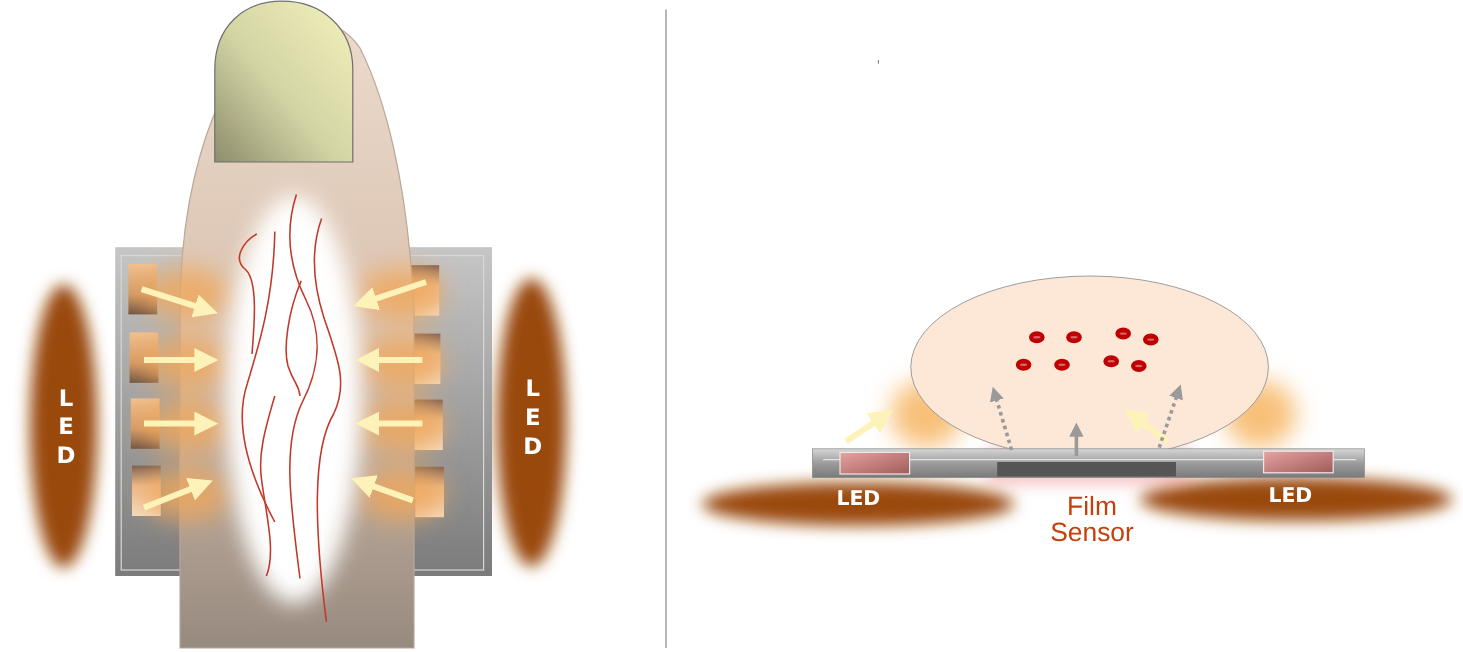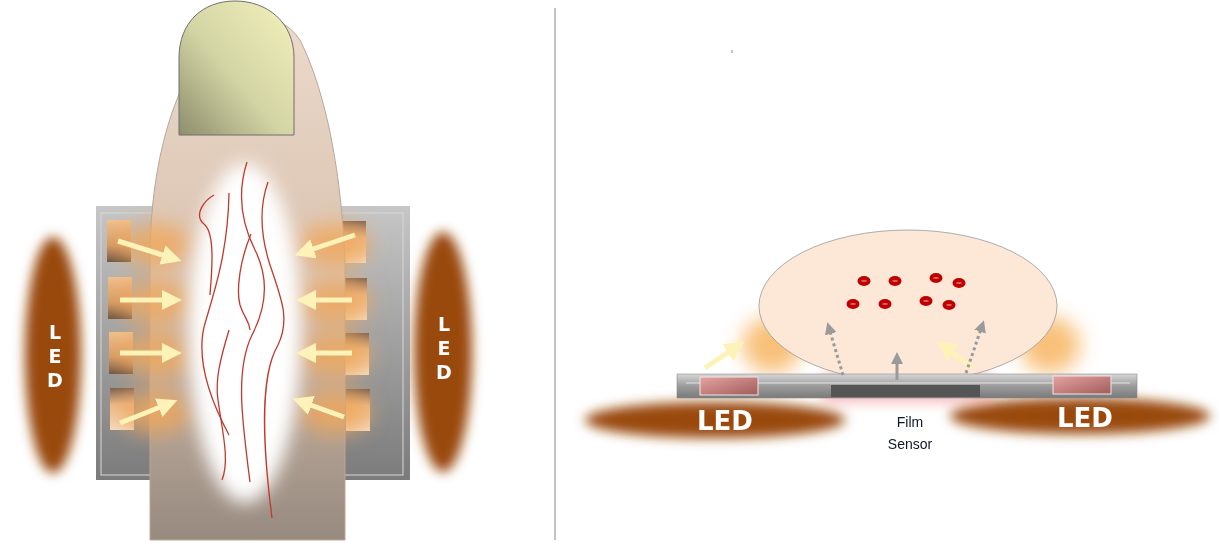--- a/index.html
+++ b/index.html
@@ -1,21 +1,21 @@
 <!DOCTYPE html>
 <html><head>
 <meta charset="utf-8">
 <style>
   html, body { margin:0; padding:0; background:#ffffff; }
   body { width:1219px; height:543px; position:relative; overflow:hidden; font-family:"Liberation Sans", sans-serif; }
   .abs { position:absolute; }
   .led-text { color:#ffffff; font-family:"DejaVu Sans", sans-serif; font-weight:bold; }
   .vled { display:flex; flex-direction:column; align-items:center; justify-content:center; font-size:19px; line-height:24px; }
-  .hled { font-size:26px; }
-  .sensor-label { font-size:14px; color:#0f172a; text-align:center; line-height:22px; }
+  .hled { font-size:17px; }
+  .sensor-label { font-size:22px; color:#c2410c; text-align:center; line-height:22px; }
   svg { position:absolute; left:0; top:0; }
 </style>
 </head>
 <body>
 
 <svg width="1219" height="543" viewBox="0 0 1219 543">
   <defs>
     <filter id="blurBig" x="-50%" y="-50%" width="200%" height="200%">
         <feGaussianBlur stdDeviation="6"></feGaussianBlur>
       </filter>

